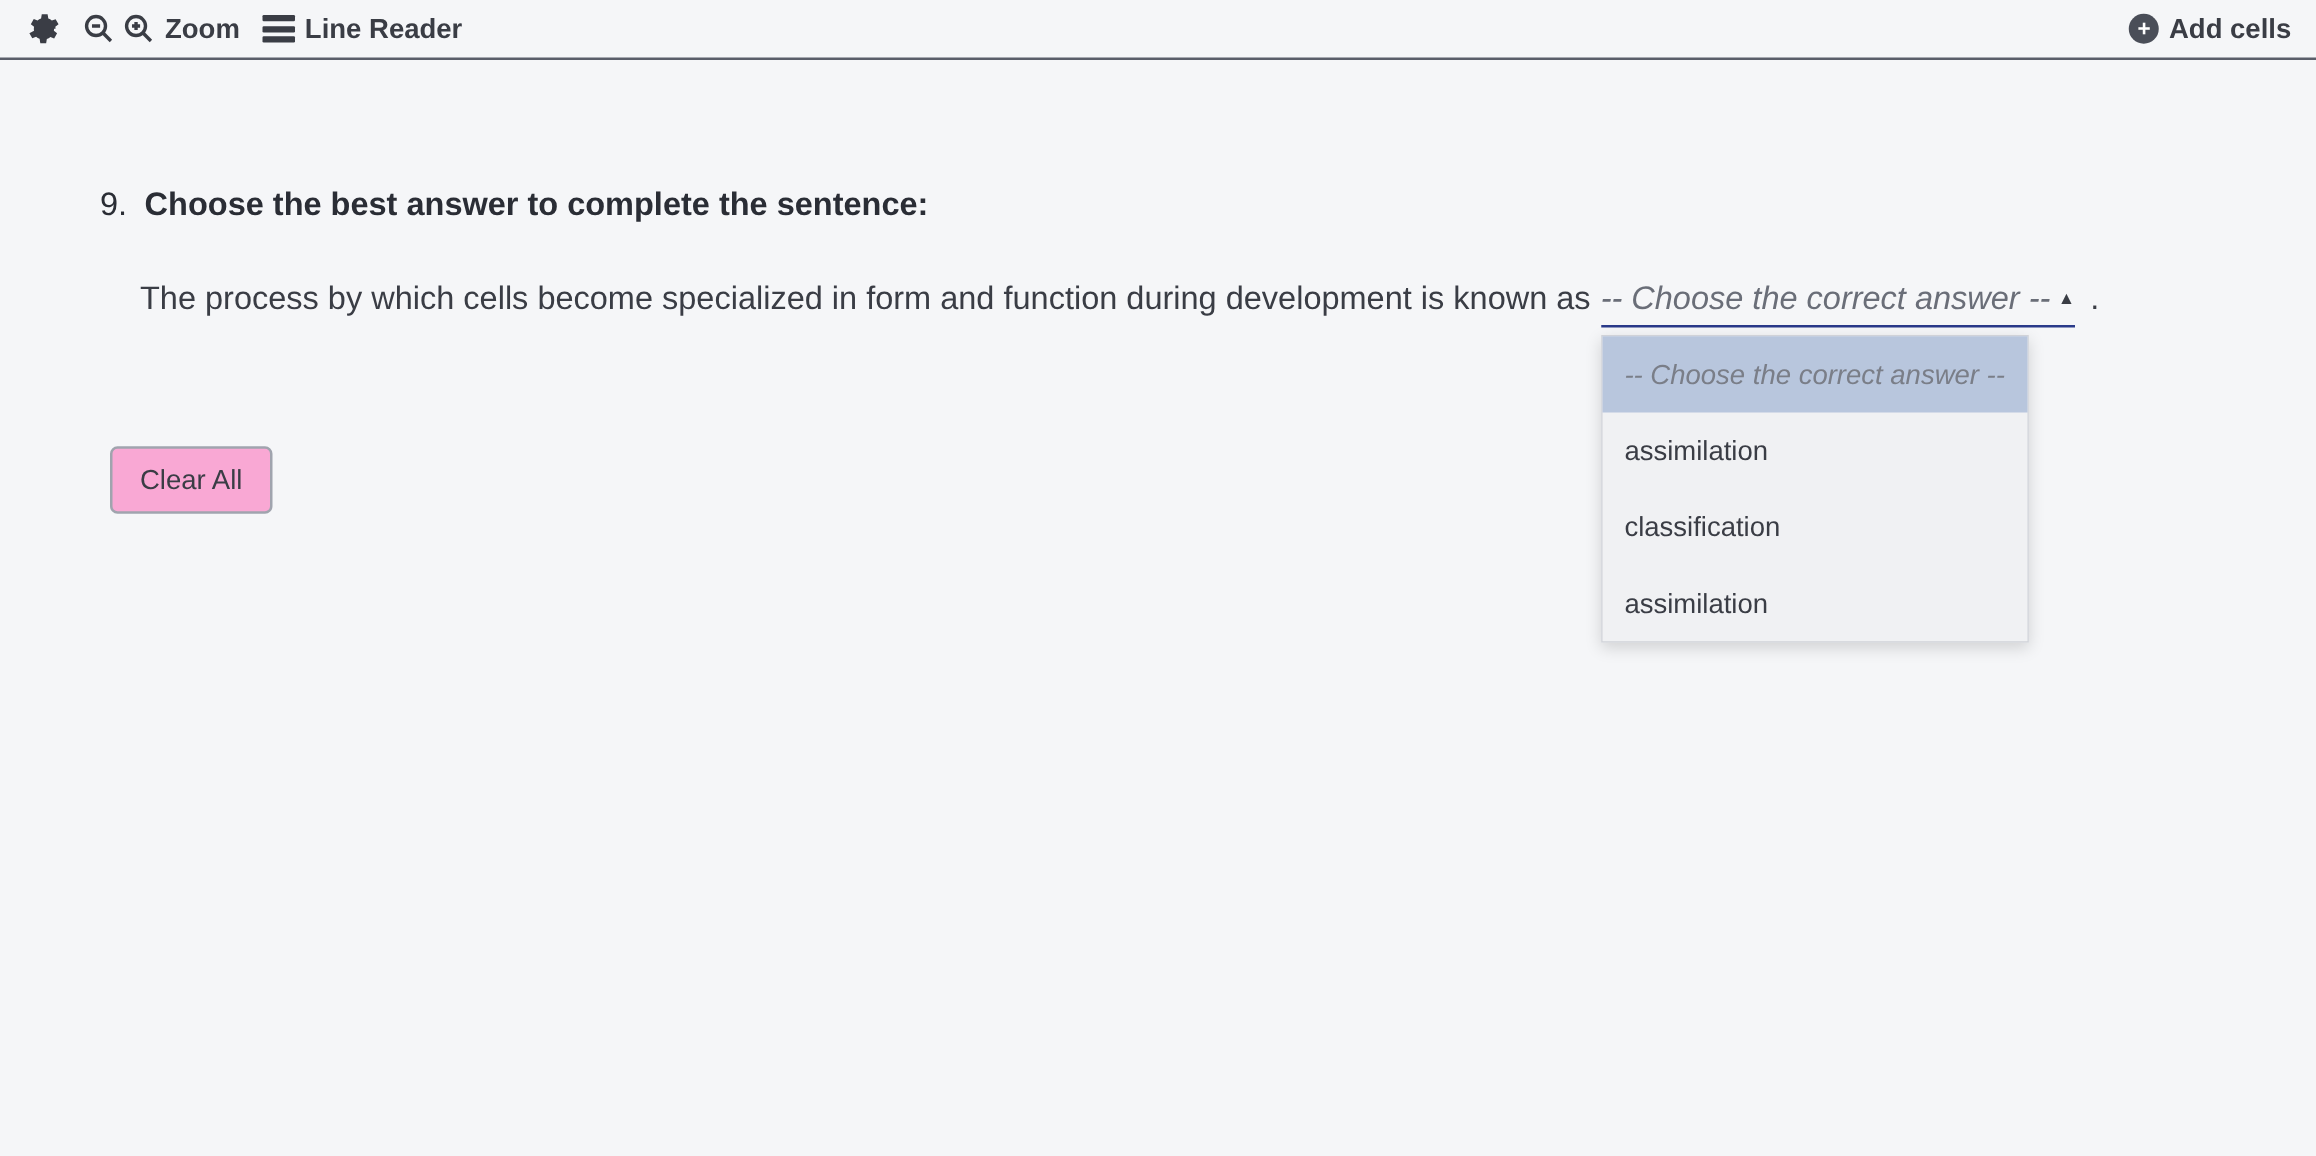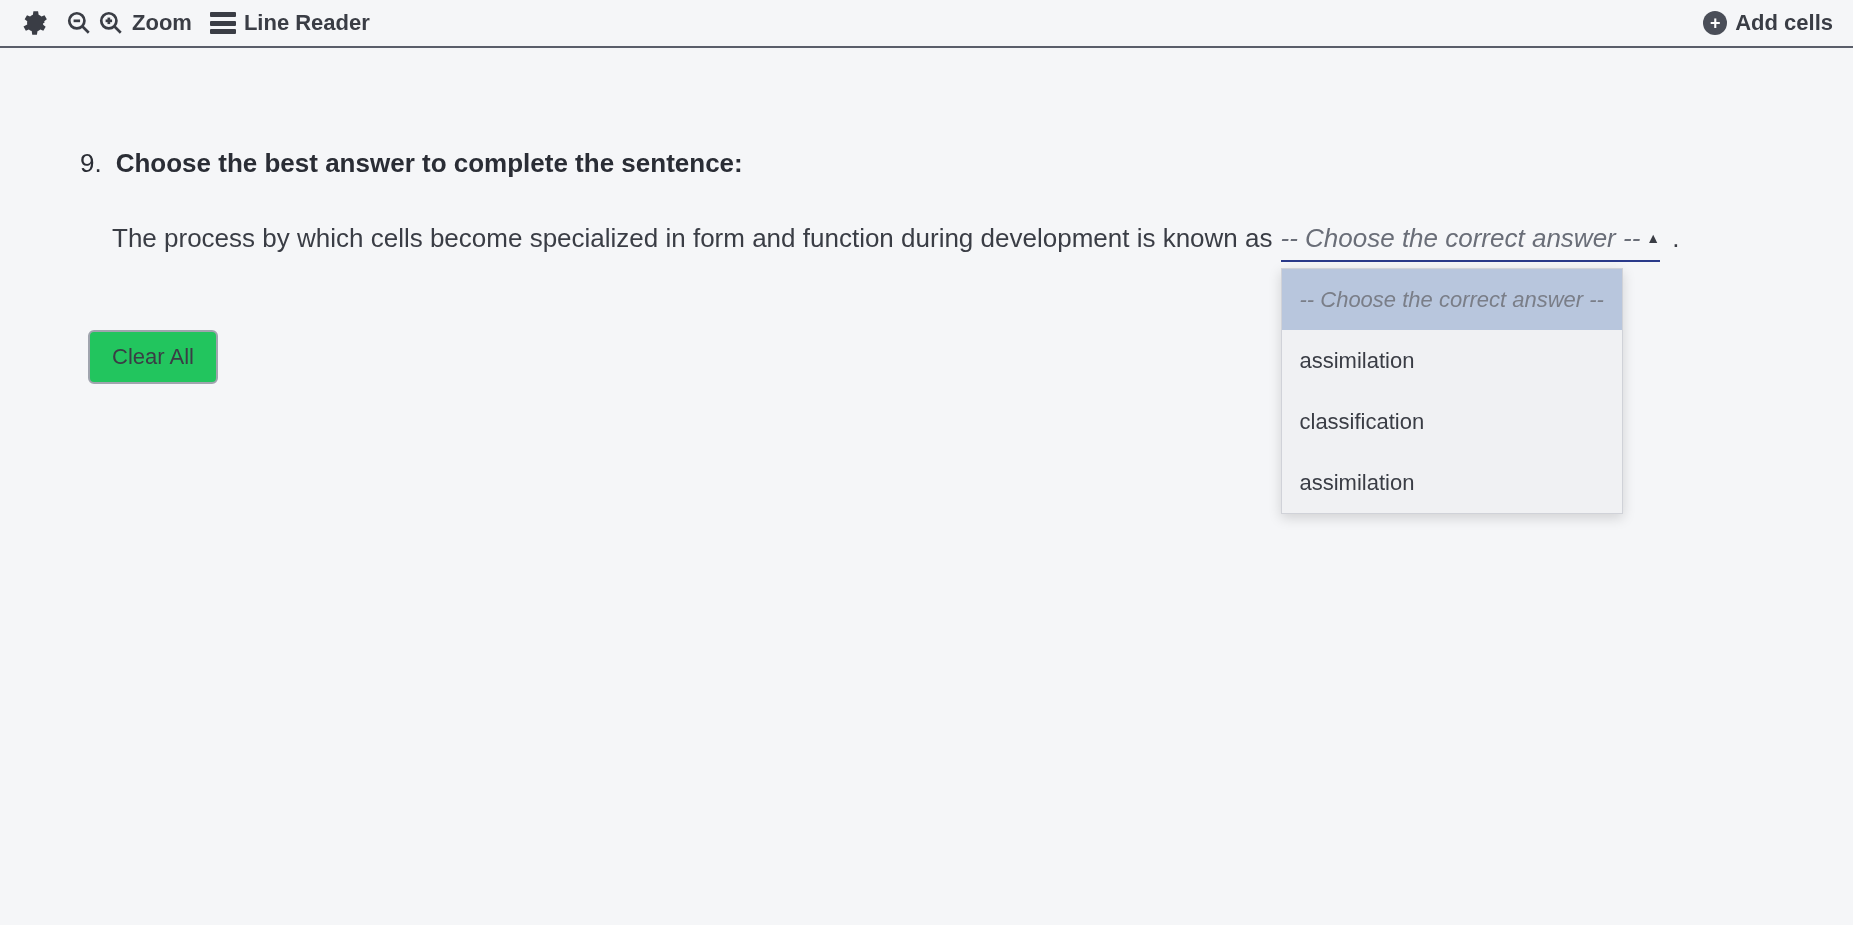--- a/index.html
+++ b/index.html
@@ -175,26 +175,26 @@
       cursor: pointer;
     }
     
     .dropdown-option.placeholder {
       background: #b8c6dd;
       font-style: italic;
       color: #7a7e88;
     }
     
     .clear-all-btn {
-      margin-top: 68px;
+      margin-top: 95px;
       margin-left: 8px;
       padding: 12px 22px;
       font-size: 22px;
       color: #3a3d45;
-      background: #22c55e;
+      background: #f9a8d4;
       border: 2px solid #a0a4ae;
       border-radius: 6px;
       cursor: pointer;
     }
     
     .period {
       font-size: 26px;
       color: #3a3d45;
       margin-left: 4px;
     }

